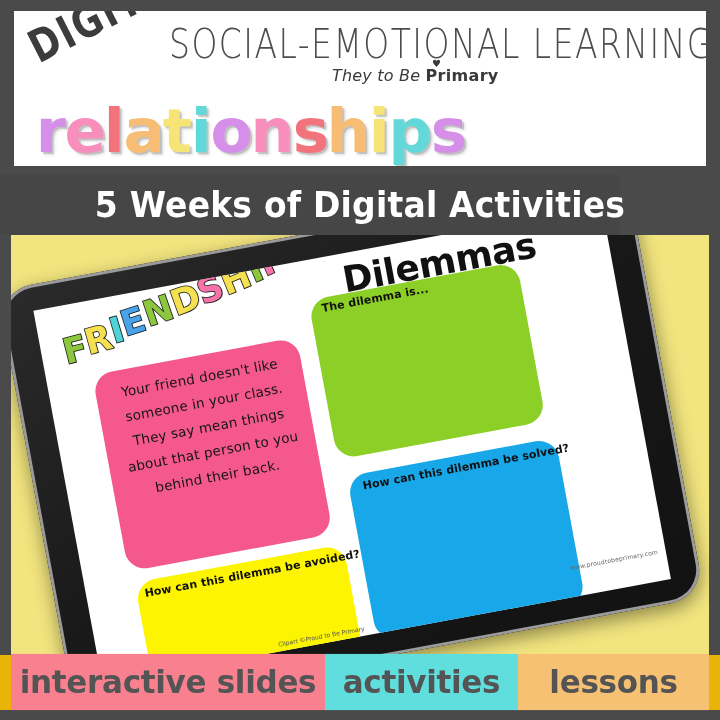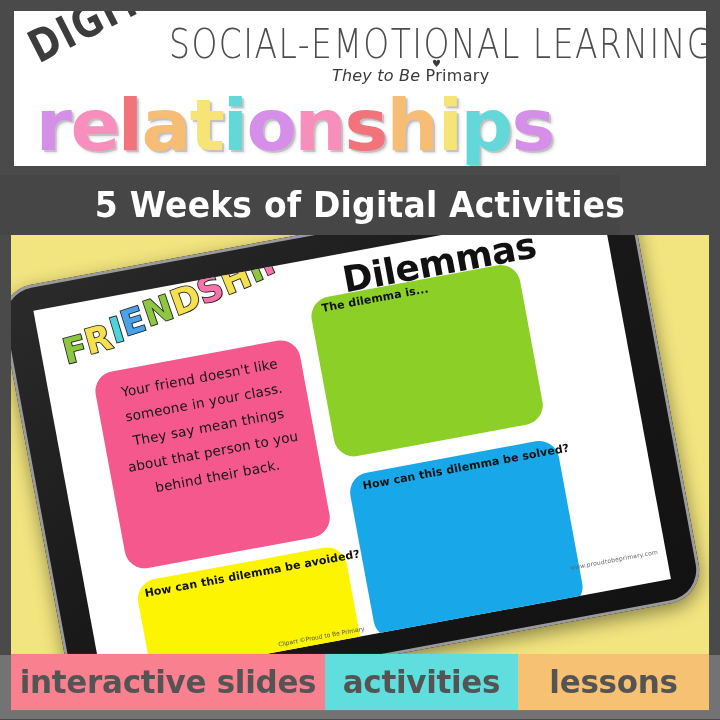--- a/index.html
+++ b/index.html
@@ -57,38 +57,38 @@
     white-space: nowrap;
   }
   #brand-line {
     position: absolute;
     left: 318px; top: 55px;
     font-family: "DejaVu Sans", sans-serif;
     font-size: 16px;
     color: #3a3a3a;
     white-space: nowrap;
   }
-  #brand-line .bold { font-weight: 400; letter-spacing: .3px; }
+  #brand-line .bold { font-weight: 700; letter-spacing: .3px; }
   #brand-line .light { font-weight: 400; font-style: italic; letter-spacing: .2px;}
   .brand-heart {
     position: absolute;
     left: 100px; top: -8px;
     font-size: 10px;
     color: #3a3a3a;
   }
 
   
   #rainbow-word {
     position: absolute;
-    left: 22px; top: 68px;
+    left: 22px; top: 74px;
     width: 660px;
     height: 92px;
     white-space: nowrap;
     font-family: "DejaVu Sans", sans-serif;
-    font-size: 72px;
+    font-size: 60px;
     font-weight: 700;
     line-height: 92px;
     letter-spacing: -1px;
   }
   #rainbow-word span {
     display: inline-block;
     text-shadow:
       2px 2px 0 rgba(0,0,0,.14),
       3px 3px 3px rgba(0,0,0,.13);
     transform: scaleX(1.02);
@@ -233,22 +233,22 @@
     left: 180px; bottom: 4px;
     font-family: "DejaVu Sans", sans-serif;
     font-size: 6px;
     color: #555;
   }
 
   
   #footer-band {
     position: absolute;
     left: 0; top: 655px;
-    width: 720px; height: 64px;
-    background: #737373;
+    width: 720px; height: 55px;
+    background: #eab308;
   }
   .tab {
     position: absolute;
     top: 0;
     height: 54px;
     line-height: 54px;
     text-align: center;
     color: #545454;
     font-family: "DejaVu Sans", sans-serif;
     font-size: 31px;

